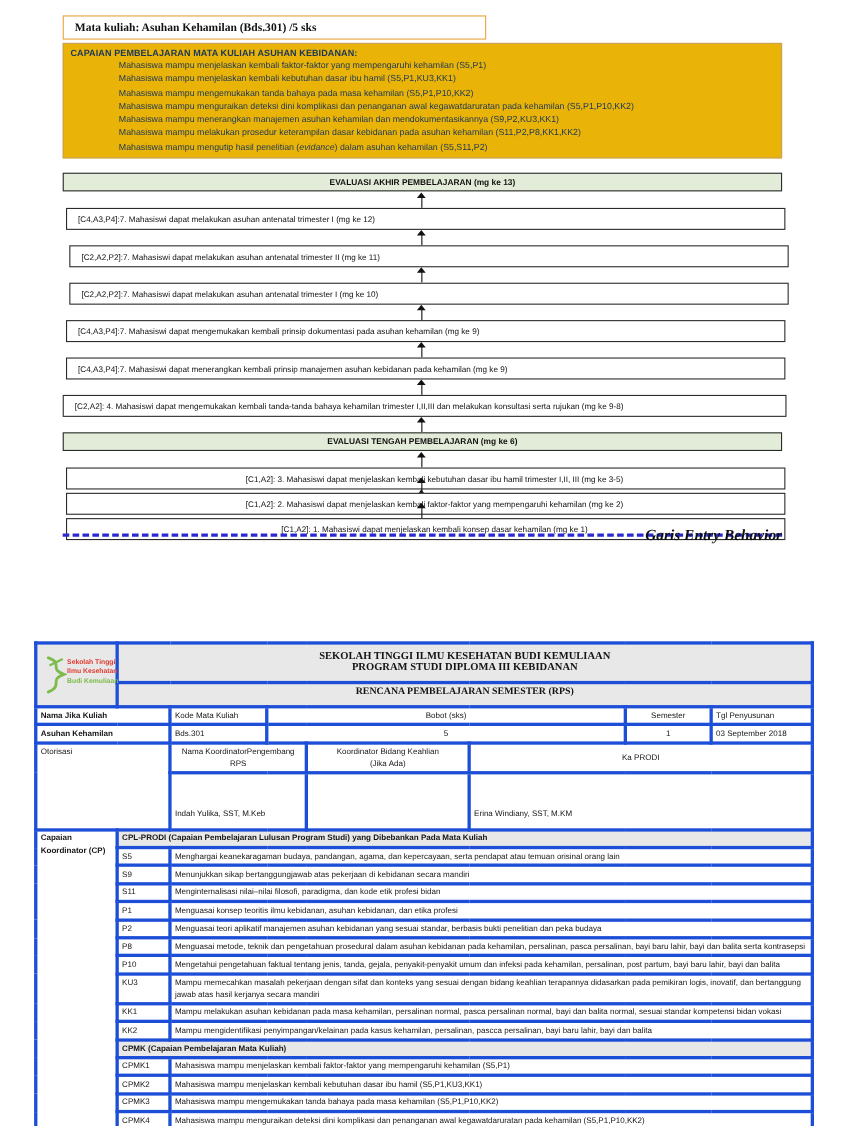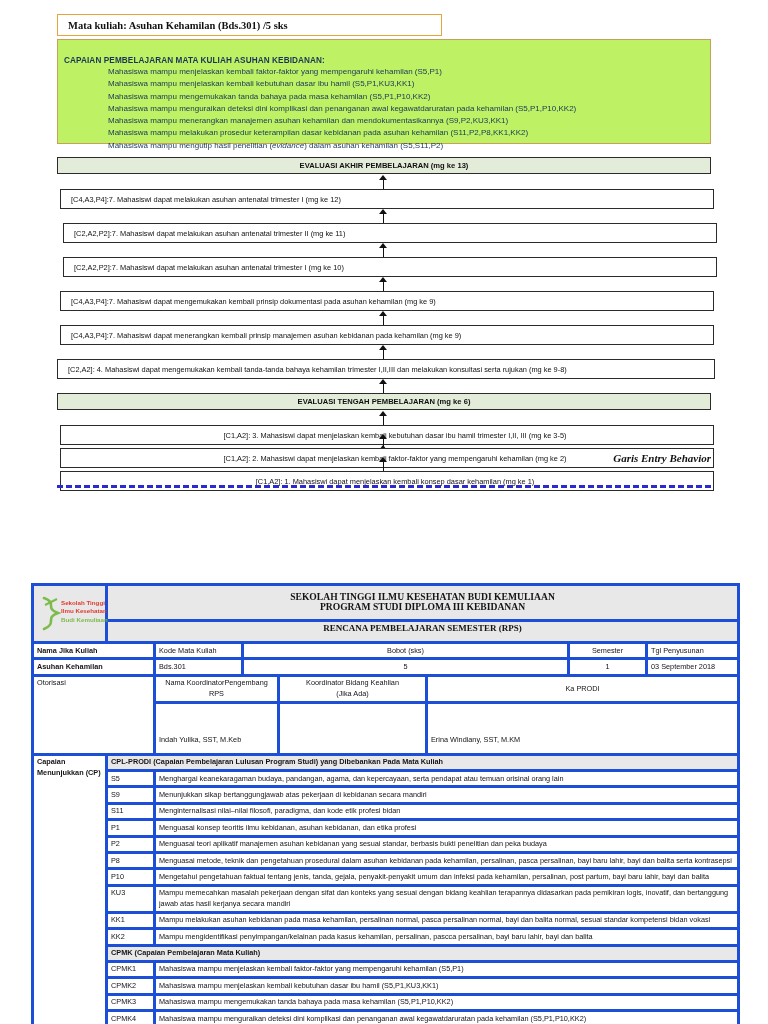--- a/index.html
+++ b/index.html
@@ -11,22 +11,22 @@
 
   .mk-title{
     position:absolute;left:57px;top:14px;width:385px;height:22px;
     border:1.5px solid #e8a33d;background:#ffffff;
     font-family:"Liberation Serif",serif;font-weight:bold;font-size:10.5px;
     color:#111;display:flex;align-items:center;padding-left:10px;box-sizing:border-box;
   }
 
   .cpl-box{
     position:absolute;left:57px;top:39px;width:654px;height:105px;
-    background:#bef264;border:1px solid #c8a05a;box-sizing:border-box;
-    padding:16px 6px 0 6px;
+    background:#eab308;border:1px solid #c8a05a;box-sizing:border-box;
+    padding:4px 6px 0 6px;
   }
   .cpl-head{font-size:8.2px;font-weight:bold;color:#18365a;letter-spacing:.1px;margin-bottom:1px;}
   .cpl-item{font-size:8px;color:#18365a;margin-left:44px;line-height:12.3px;white-space:nowrap;}
   .cpl-item i{font-style:italic;}
 
   .evalbox{
     position:absolute;left:57px;width:654px;height:17px;
     background:#e3ecd9;border:1.2px solid #2b2b2b;box-sizing:border-box;
     display:flex;align-items:center;justify-content:center;
     font-size:7.6px;font-weight:bold;color:#101010;
@@ -45,23 +45,23 @@
     position:absolute;left:0;top:0;width:0;height:0;
     border-left:4.5px solid transparent;border-right:4.5px solid transparent;
     border-bottom:5px solid #111;
   }
 
   .dashline{
     position:absolute;left:57px;top:485px;width:654px;height:0;
     border-top:3px dashed #2a2ad0;
   }
   .entrylbl{
-    position:absolute;right:57px;top:452px;
+    position:absolute;right:57px;top:480px;
     font-family:"Liberation Serif",serif;font-style:italic;font-weight:bold;
-    font-size:11px;color:#111;
+    font-size:14px;color:#111;
   }
 
   
   .rps{
     position:absolute;left:31px;top:583px;width:706px;
     border-collapse:collapse;table-layout:fixed;
   }
   .rps td{
     border:3px solid #1d4ed8;
     font-size:7.3px;color:#141414;
@@ -257,21 +257,21 @@
           <div class="sig"></div>
         </td>
         <td class="sigcell" colspan="3">
           <div class="sig">Erina Windiany, SST, M.KM</div>
         </td>
       </tr>
 
       <tr>
         <td class="b" rowspan="16" style="vertical-align:top">
           <div>Capaian</div>
-          <div>Menunjukkan (CP)</div>
+          <div>Koordinator (CP)</div>
         </td>
         <td class="b shade" colspan="7">CPL-PRODI  (Capaian Pembelajaran Lulusan Program Studi) yang Dibebankan Pada Mata Kuliah</td>
       </tr>
 
       <tr>
         <td>S5</td>
         <td colspan="6">Menghargai keanekaragaman budaya, pandangan, agama, dan kepercayaan, serta pendapat atau temuan orisinal orang lain</td>
       </tr>
       <tr>
         <td>S9</td>

